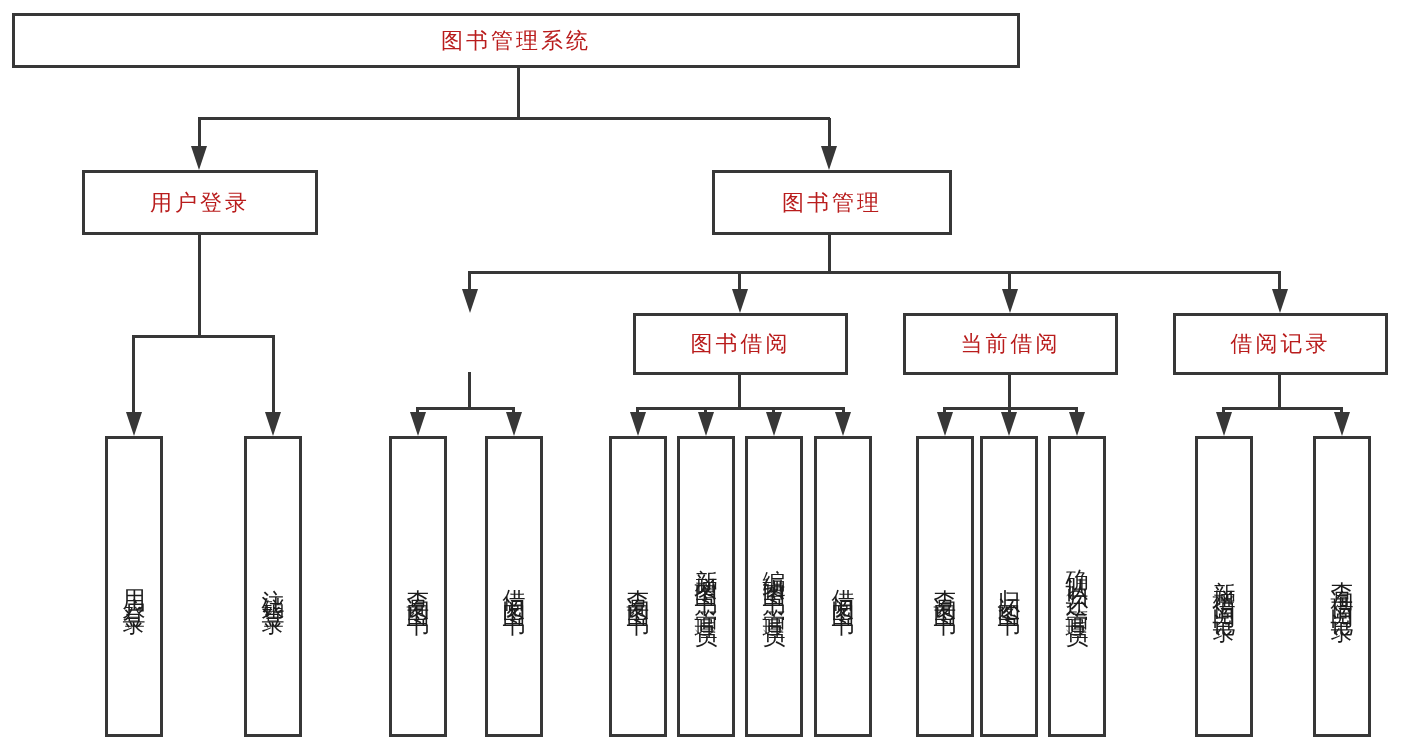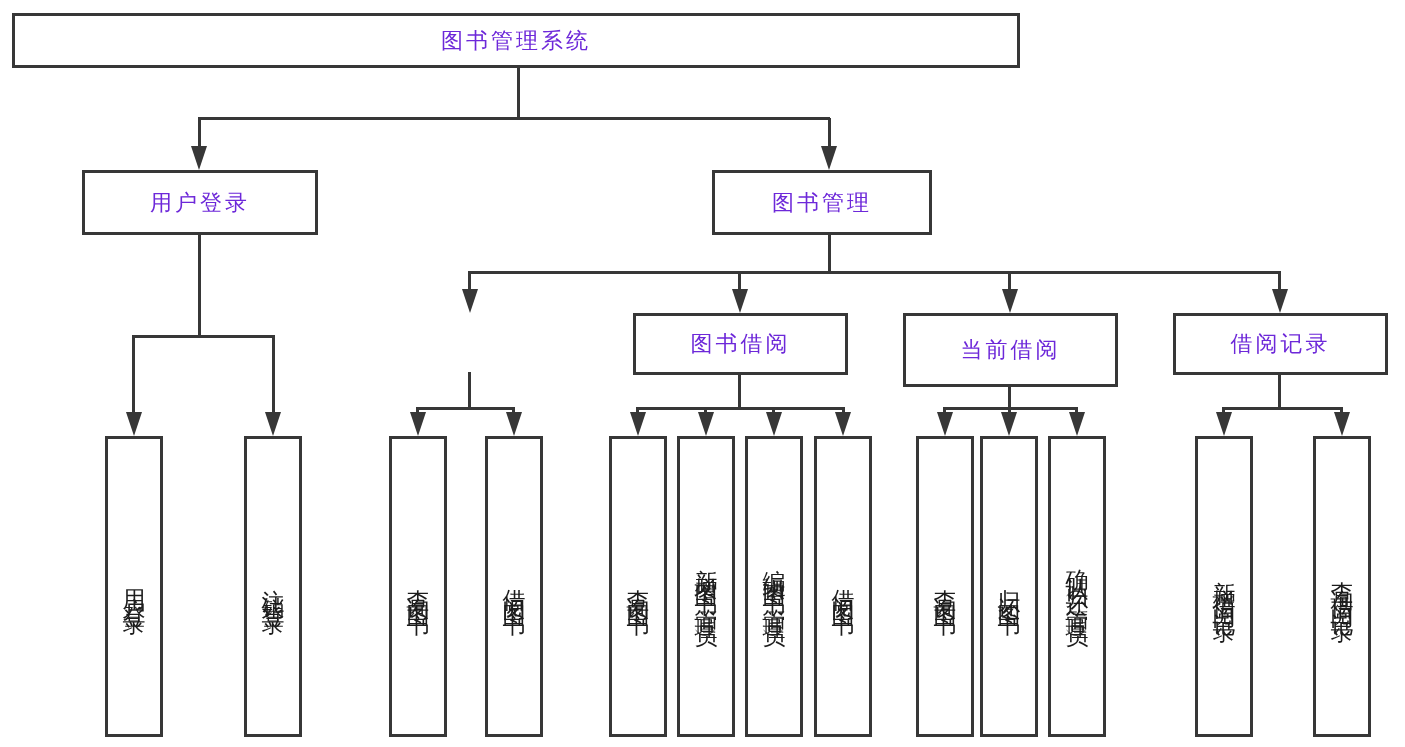--- a/index.html
+++ b/index.html
@@ -17,21 +17,21 @@
     position:absolute;width:0;height:0;z-index:1;
     border-left:8px solid transparent;
     border-right:8px solid transparent;
     border-top:24px solid #373737;
   }
   
   .hbox{
     position:absolute;box-sizing:border-box;z-index:2;
     background:#ffffff;border:3px solid #373737;
     display:flex;align-items:center;justify-content:center;
-    font-size:22px;letter-spacing:3px;color:#6d28d9;
+    font-size:22px;letter-spacing:3px;color:#b91c1c;
   }
   .leaf{
     position:absolute;box-sizing:border-box;z-index:2;
     top:436px;width:58px;height:301px;
     background:#ffffff;border:3px solid #373737;
     display:flex;align-items:center;justify-content:center;
   }
   .leaf span{
     writing-mode:vertical-rl;
     text-orientation:mixed;
@@ -108,28 +108,28 @@
   <div class="arw" style="left:1216px;top:412px;"></div>
   <div class="arw" style="left:1334px;top:412px;"></div>
 
   <div class="hbox" style="left:12px;top:13px;width:1008px;height:55px;">
     <span>图书管理系统</span>
   </div>
 
   <div class="hbox" style="left:82px;top:170px;width:236px;height:65px;">
     <span>用户登录</span>
   </div>
-  <div class="hbox" style="left:712px;top:170px;width:220px;height:65px;">
+  <div class="hbox" style="left:712px;top:170px;width:240px;height:65px;">
     <span>图书管理</span>
   </div>
 
   <div class="hbox" style="left:633px;top:313px;width:215px;height:62px;">
     <span>图书借阅</span>
   </div>
-  <div class="hbox" style="left:903px;top:313px;width:215px;height:74px;">
+  <div class="hbox" style="left:903px;top:313px;width:215px;height:62px;">
     <span>当前借阅</span>
   </div>
   <div class="hbox" style="left:1173px;top:313px;width:215px;height:62px;">
     <span>借阅记录</span>
   </div>
 
   <div class="leaf" style="left:105px;">
     <span>用户登录</span>
   </div>
   <div class="leaf" style="left:244px;">

